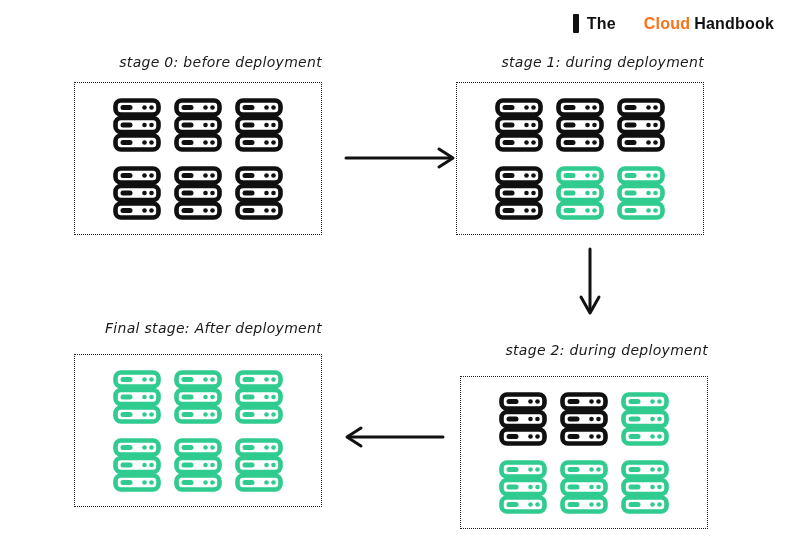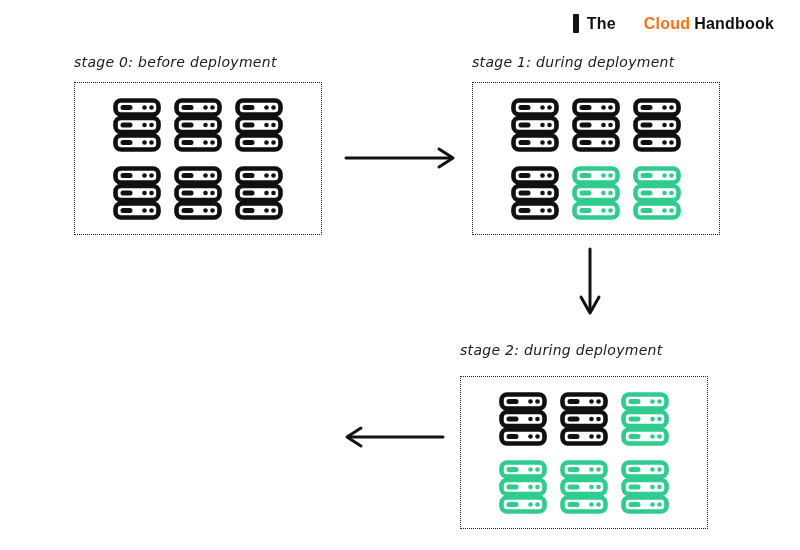--- a/index.html
+++ b/index.html
@@ -22,27 +22,27 @@
   .brand-bar{
     display:inline-block;width:6px;height:19px;
     background:#111;margin-right:8px;border-radius:1px;
   }
   .brand .w{margin-right:4px;}
   .brand .cloud{color:var(--accent);font-weight:800;margin-left:24px;}
 
   
   .stage{position:absolute;width:248px;}
   .stage--0{left:74px;top:52px;}
-  .stage--1{left:472px;top:52px;}
+  .stage--1{left:456px;top:52px;}
   .stage--2{left:460px;top:318px;margin-top:22px;}
   .stage--3{left:74px;top:318px;}
   .stage-title{
     margin:0;height:20px;line-height:20px;
     font-size:14px;font-weight:500;font-style:italic;
-    color:#1a1a1a;text-align:left;letter-spacing:.3px;
+    color:#1a1a1a;text-align:right;letter-spacing:.3px;
     font-family:"DejaVu Sans", sans-serif;
   }
   .stage-box{
     margin-top:10px;height:153px;
     border:1.6px dotted #222;box-sizing:border-box;
     display:grid;
     grid-template-columns:repeat(3,48px);
     gap:14px 13px;
     justify-content:center;align-content:center;
   }
@@ -158,20 +158,43 @@
         </svg>
       <svg class="server new" viewBox="0 0 48 54">
           <use href="#server-sym"></use>
         </svg>
       <svg class="server new" viewBox="0 0 48 54">
           <use href="#server-sym"></use>
         </svg>
     </div>
   </section>
 
+  <section class="stage stage--3">
+    <h2 class="stage-title">Final stage: After deployment</h2>
+    <div class="stage-box">
+      <svg class="server new" viewBox="0 0 48 54">
+          <use href="#server-sym"></use>
+        </svg>
+      <svg class="server new" viewBox="0 0 48 54">
+          <use href="#server-sym"></use>
+        </svg>
+      <svg class="server new" viewBox="0 0 48 54">
+          <use href="#server-sym"></use>
+        </svg>
+      <svg class="server new" viewBox="0 0 48 54">
+          <use href="#server-sym"></use>
+        </svg>
+      <svg class="server new" viewBox="0 0 48 54">
+          <use href="#server-sym"></use>
+        </svg>
+      <svg class="server new" viewBox="0 0 48 54">
+          <use href="#server-sym"></use>
+        </svg>
+    </div>
+  </section>
 
   <div class="arrow arrow--right">
     <svg width="118" height="26" viewBox="0 0 118 26">
       <g stroke="#111" stroke-width="3" fill="none" stroke-linecap="round" stroke-linejoin="round">
         <line x1="6" y1="13" x2="110" y2="13"></line>
         <polyline points="99,4 113,13 99,22"></polyline>
       </g>
     </svg>
   </div>
 

